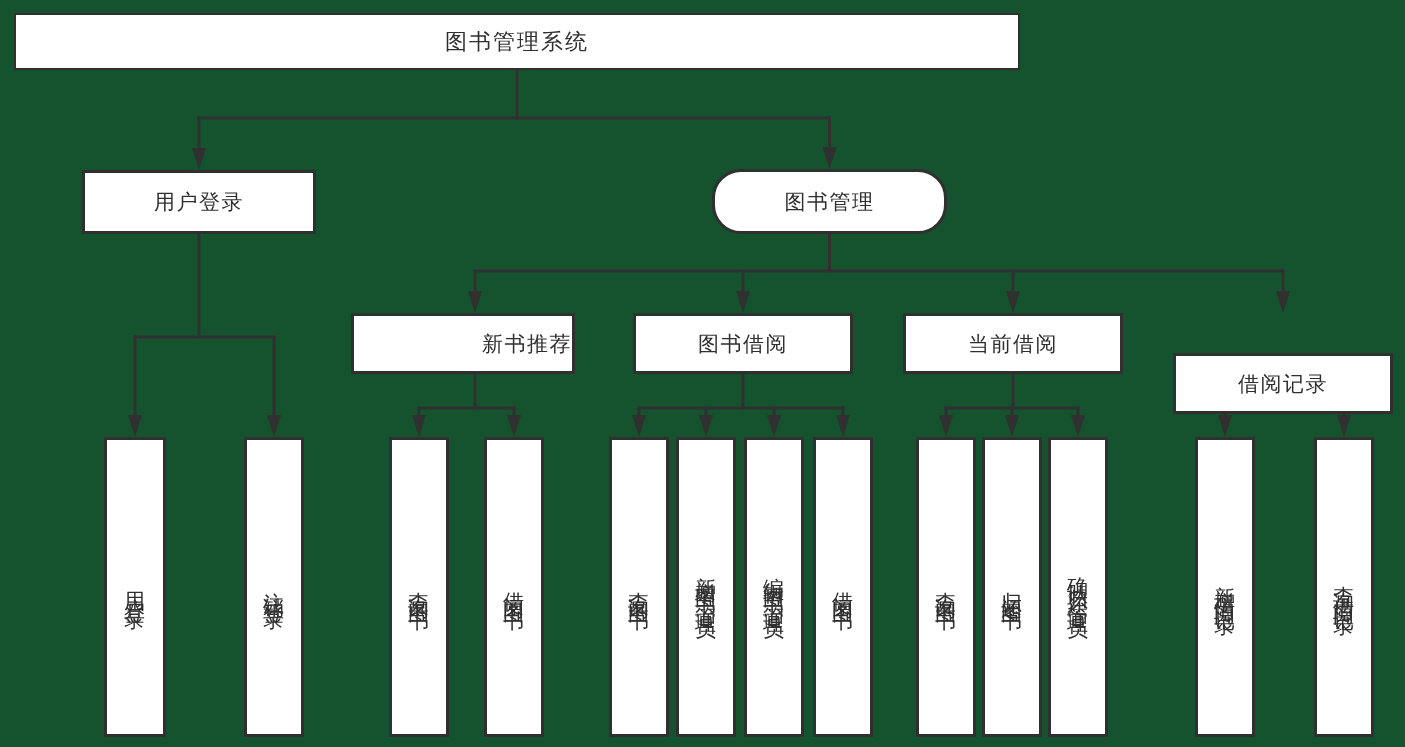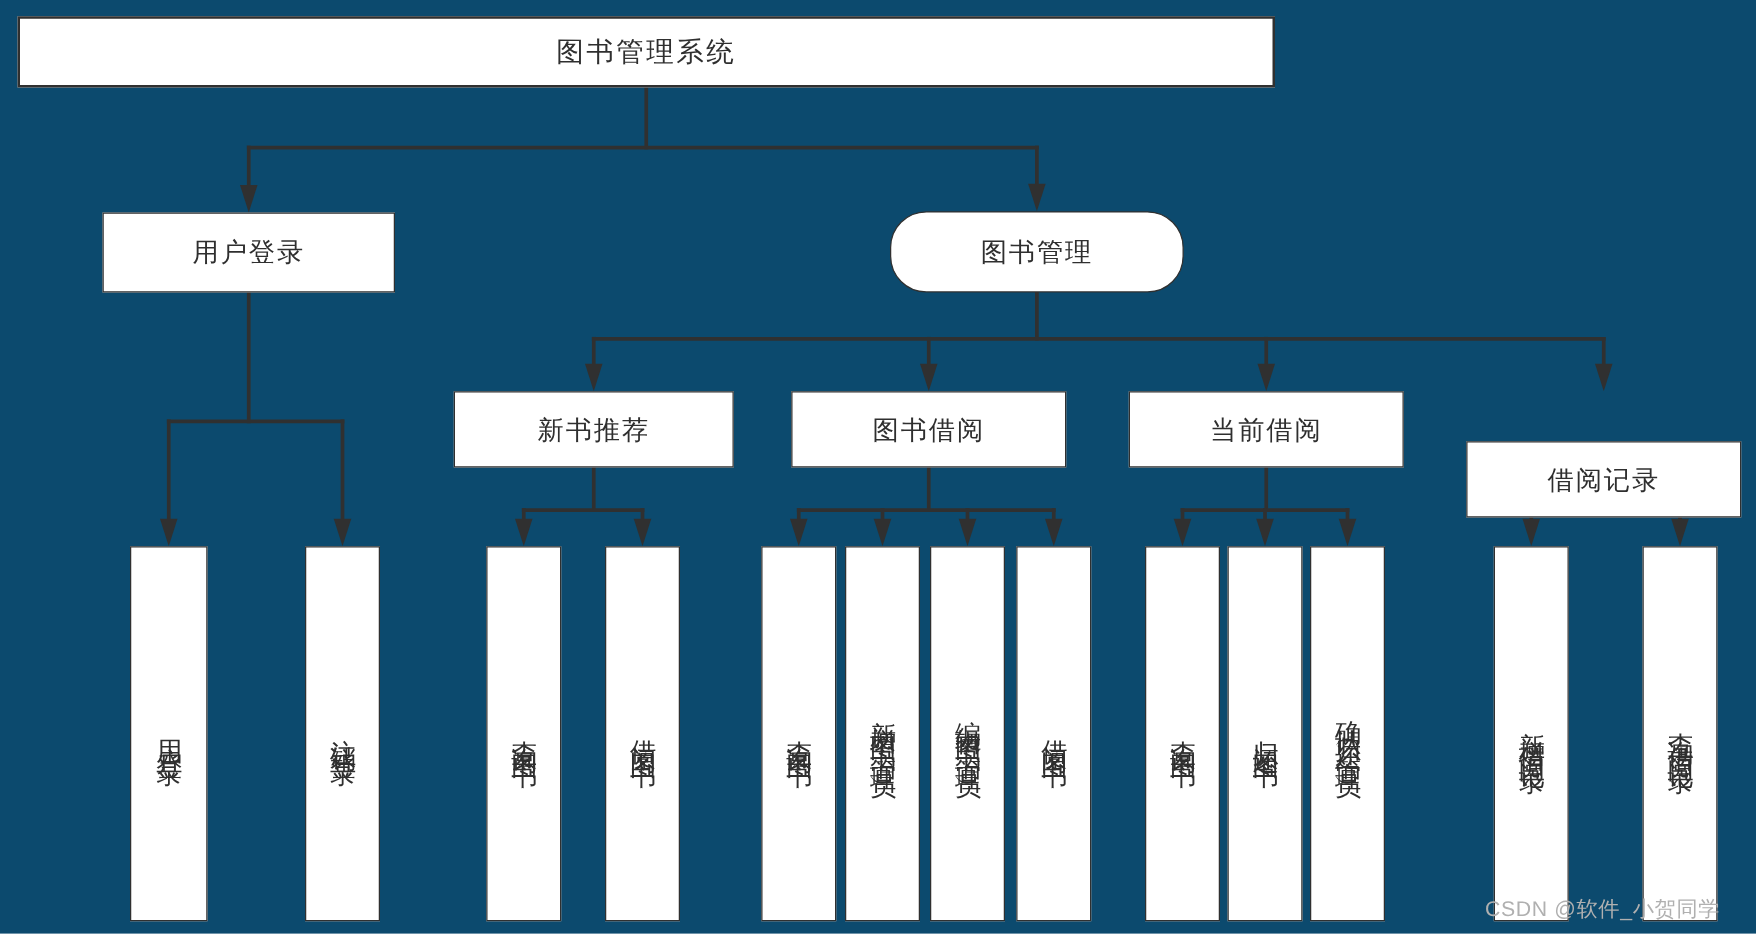--- a/index.html
+++ b/index.html
@@ -10,33 +10,33 @@
   body {
     width: 1405px;
     height: 747px;
     font-family: "Liberation Sans", "DejaVu Sans", sans-serif;
   }
   .canvas {
     position: relative;
     width: 1405px;
     height: 747px;
     overflow: hidden;
-    background: #0c4a6e;
+    background: #14532d;
   }
   svg.connectors {
     position: absolute;
     left: 0; top: 0;
     width: 1405px;
     height: 747px;
   }
   .node {
     position: absolute;
     box-sizing: border-box;
     background: #ffffff;
-    border: 1px solid #0ea5e9;
+    border: 3px solid #0ea5e9;
     display: flex;
     align-items: center;
     justify-content: center;
     color: #2f2f2f;
   }
   .node.h .label {
     font-size: 21px;
     letter-spacing: 1.5px;
     white-space: nowrap;
   }
@@ -127,21 +127,21 @@
   <div id="nodes-layer">
       <div class="node h root-node" style="left: 14px; top: 13px; width: 1006px; height: 57px; border-color: rgb(48, 48, 48); color: rgb(47, 47, 47);">
         <span class="label">图书管理系统</span>
       </div>
       <div class="node h" style="left: 82px; top: 170px; width: 234px; height: 64px; border-color: rgb(48, 48, 48); color: rgb(47, 47, 47);">
         <span class="label">用户登录</span>
       </div>
       <div class="node h" style="left: 712px; top: 169px; width: 235px; height: 65px; border-color: rgb(48, 48, 48); color: rgb(47, 47, 47); border-radius: 29px;">
         <span class="label">图书管理</span>
       </div>
-      <div class="node h" style="left: 363px; top: 313px; width: 224px; height: 61px; border-color: rgb(48, 48, 48); color: rgb(47, 47, 47);">
+      <div class="node h" style="left: 351px; top: 313px; width: 224px; height: 61px; border-color: rgb(48, 48, 48); color: rgb(47, 47, 47); justify-content: flex-end;">
         <span class="label">新书推荐</span>
       </div>
       <div class="node h" style="left: 633px; top: 313px; width: 220px; height: 61px; border-color: rgb(48, 48, 48); color: rgb(47, 47, 47); font-family: Liberation Mono, monospace;">
         <span class="label">图书借阅</span>
       </div>
       <div class="node h" style="left: 903px; top: 313px; width: 220px; height: 61px; border-color: rgb(48, 48, 48); color: rgb(47, 47, 47);">
         <span class="label">当前借阅</span>
       </div>
       <div class="node h" style="left: 1173px; top: 313px; width: 220px; height: 61px; border-color: rgb(48, 48, 48); color: rgb(47, 47, 47); margin-top: 40px;">
         <span class="label">借阅记录</span>
@@ -179,14 +179,13 @@
       <div class="node v" style="left: 1048px; top: 437px; width: 60px; height: 300px; border-color: rgb(48, 48, 48); color: rgb(47, 47, 47);">
         <span class="label">确认归还（管理员）</span>
       </div>
       <div class="node v" style="left: 1195px; top: 437px; width: 60px; height: 300px; border-color: rgb(48, 48, 48); color: rgb(47, 47, 47);">
         <span class="label">新增借阅记录</span>
       </div>
       <div class="node v" style="left: 1314px; top: 437px; width: 60px; height: 300px; border-color: rgb(48, 48, 48); color: rgb(47, 47, 47);">
         <span class="label">查询借阅记录</span>
       </div>
     </div>
-  <div class="watermark">CSDN @软件_小贺同学</div>
 </div>
 
 </body></html>

